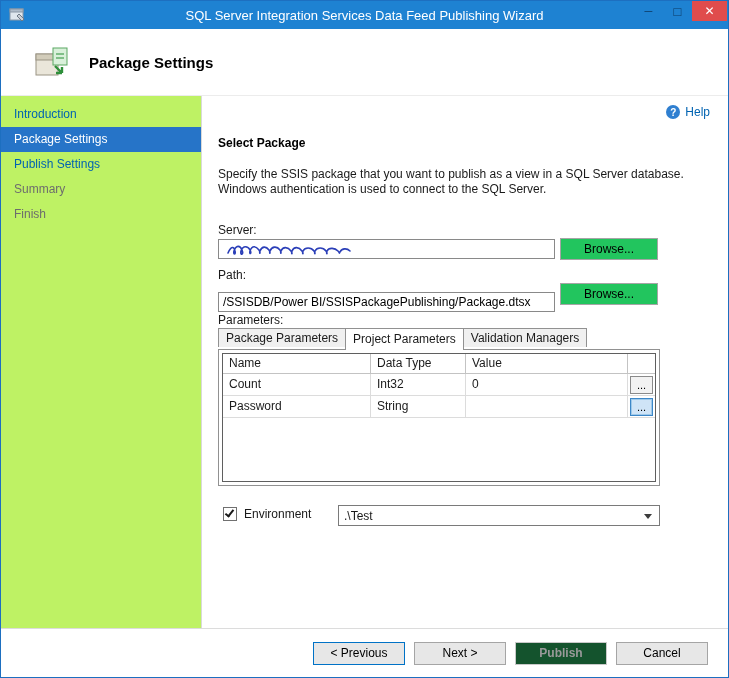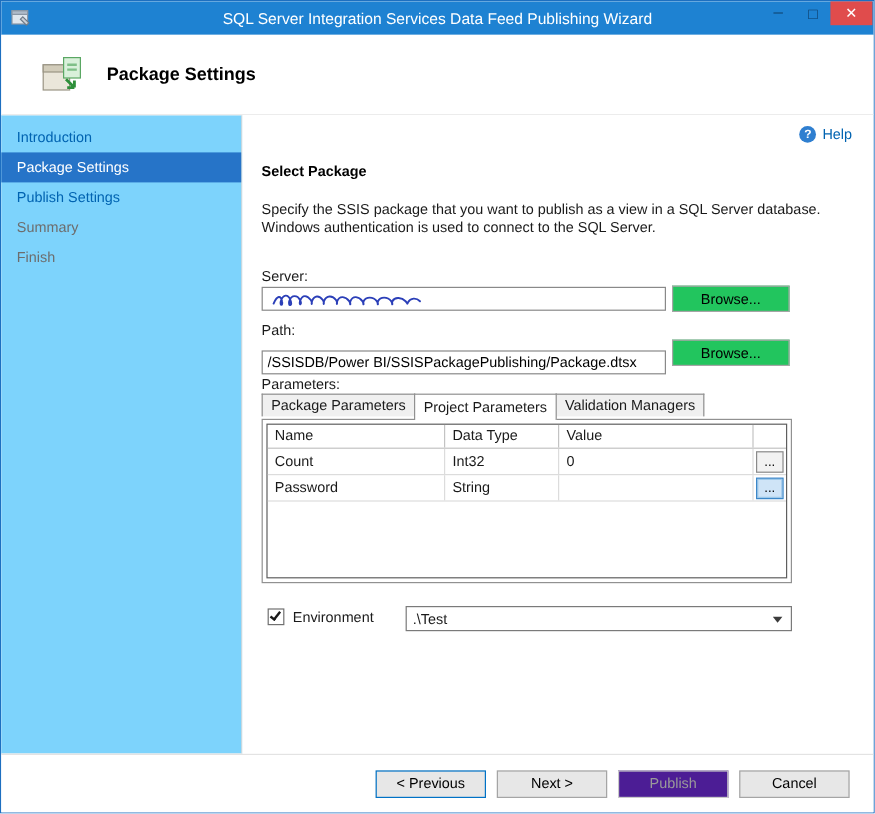--- a/index.html
+++ b/index.html
@@ -20,21 +20,21 @@
   .win-btn.close { width:35px; background:#e04c4c; color:#fff; font-size:12px; }
 
   
   .header { height:67px; flex:0 0 67px; background:#fff; position:relative;
             border-bottom:1px solid #ececec; }
   .header-icon { position:absolute; left:30px; top:13px; width:40px; height:40px; }
   .header-title { position:absolute; left:88px; top:25px; font-size:15px; font-weight:bold; color:#000; }
 
   
   .body { flex:1; display:flex; min-height:0; }
-  .sidebar { width:201px; flex:0 0 201px; border-right:1px solid #d9d9d9; padding-top:6px; background:#7dd3fc; }
+  .sidebar { width:201px; flex:0 0 201px; border-right:1px solid #d9d9d9; padding-top:6px; background:#bef264; }
   .side-item { height:25px; line-height:25px; padding-left:13px; font-size:12px; white-space:nowrap; }
   .side-item.link { color:#0063b1; cursor:pointer; }
   .side-item.selected { background:#2674c8; color:#fff; }
   .side-item.disabled { color:#6d6d6d; }
 
   .content { flex:1; position:relative; font-size:12px; color:#1a1a1a; background:#fff; }
 
   .help { position:absolute; top:9px; right:18px; display:flex; align-items:center; gap:5px;
           color:#0063b1; cursor:pointer; }
   .help-icon { width:14px; height:14px; border-radius:50%; background:#2f7fd0; color:#fff;
@@ -97,21 +97,21 @@
   .env-arrow { position:absolute; right:7px; top:8px; width:0; height:0;
                border-left:4px solid transparent; border-right:4px solid transparent;
                border-top:5px solid #3c3c3c; }
 
   
   .footer { flex:0 0 49px; height:49px; border-top:1px solid #dcdcdc; background:#fff;
             display:flex; align-items:center; justify-content:flex-end; padding-right:20px; gap:9px; }
   .btn { width:92px; height:23px; background:#e7e7e7; border:1px solid #a5a5a5;
          font-size:12px; color:#000; }
   .btn.focus-default { border:1px solid #0072c6; }
-  .btn.disabled { background:#4c1d95; border-color:#c9c9c9; color:#9a9a9a; }
+  .btn.disabled { background:#14532d; border-color:#c9c9c9; color:#9a9a9a;font-weight:bold; }
 </style>
 </head>
 <body>
 
 <div class="window">
 
   <div class="titlebar">
     <span class="app-icon">
       <svg width="17" height="17" viewBox="0 0 17 17">
         <rect x="1" y="3" width="13" height="11" fill="#dfe7ee" stroke="#8a97a5"></rect>

